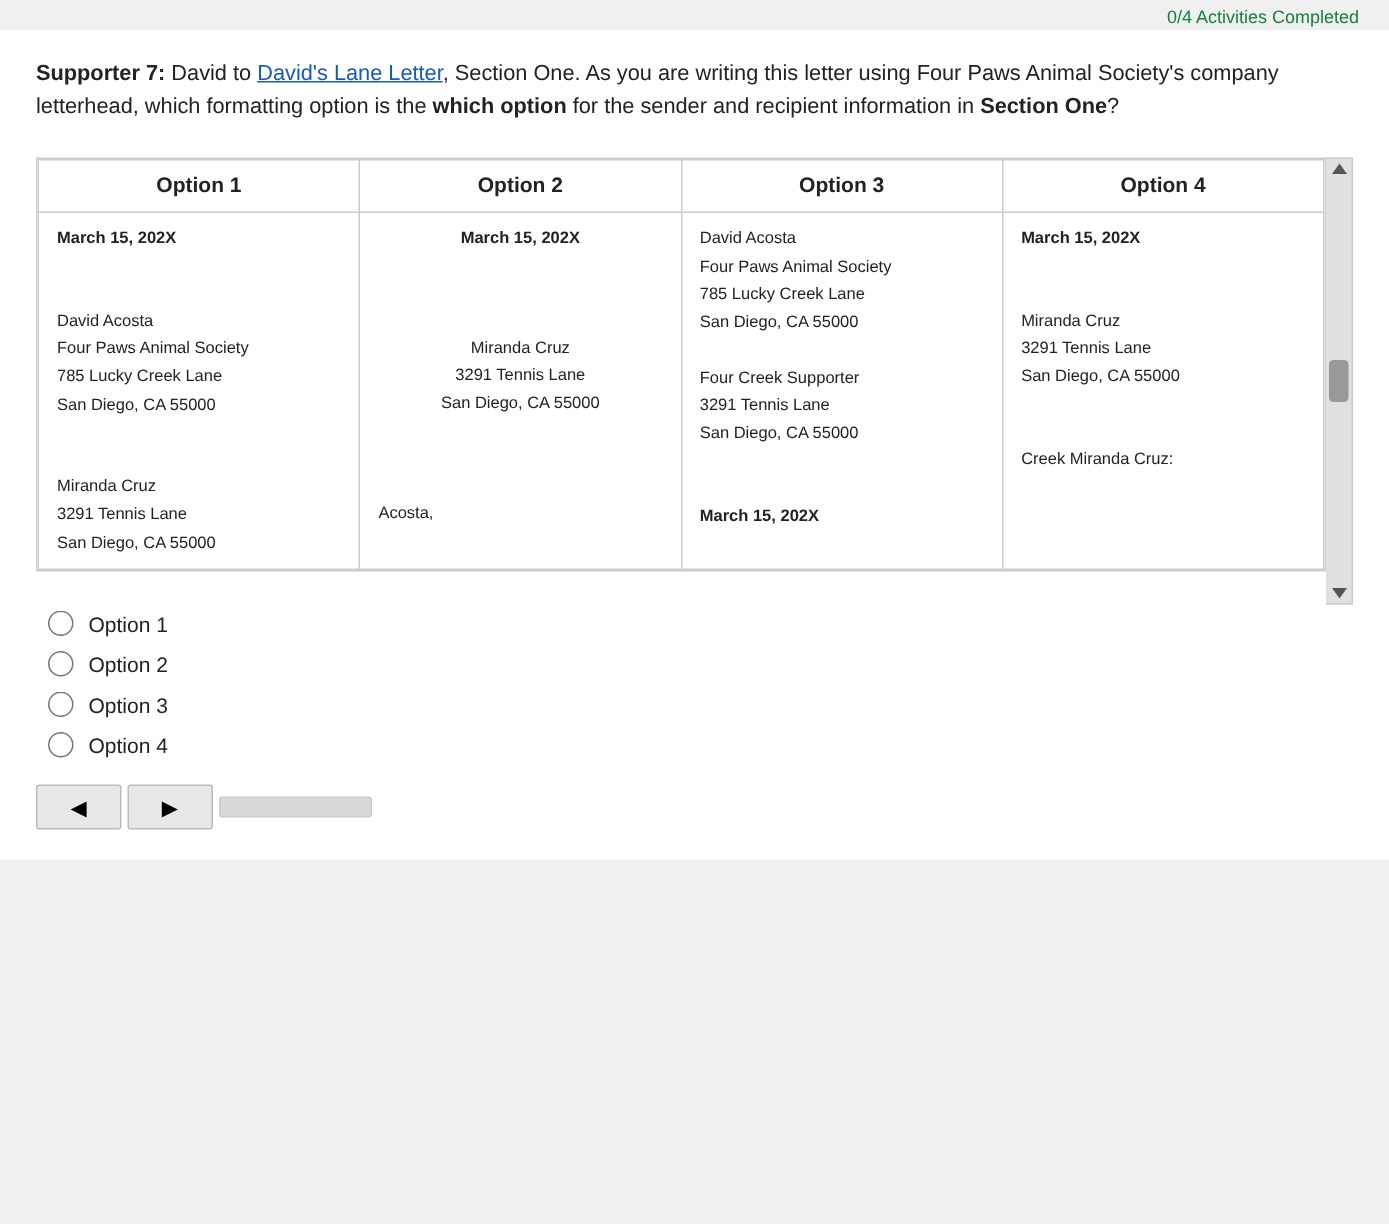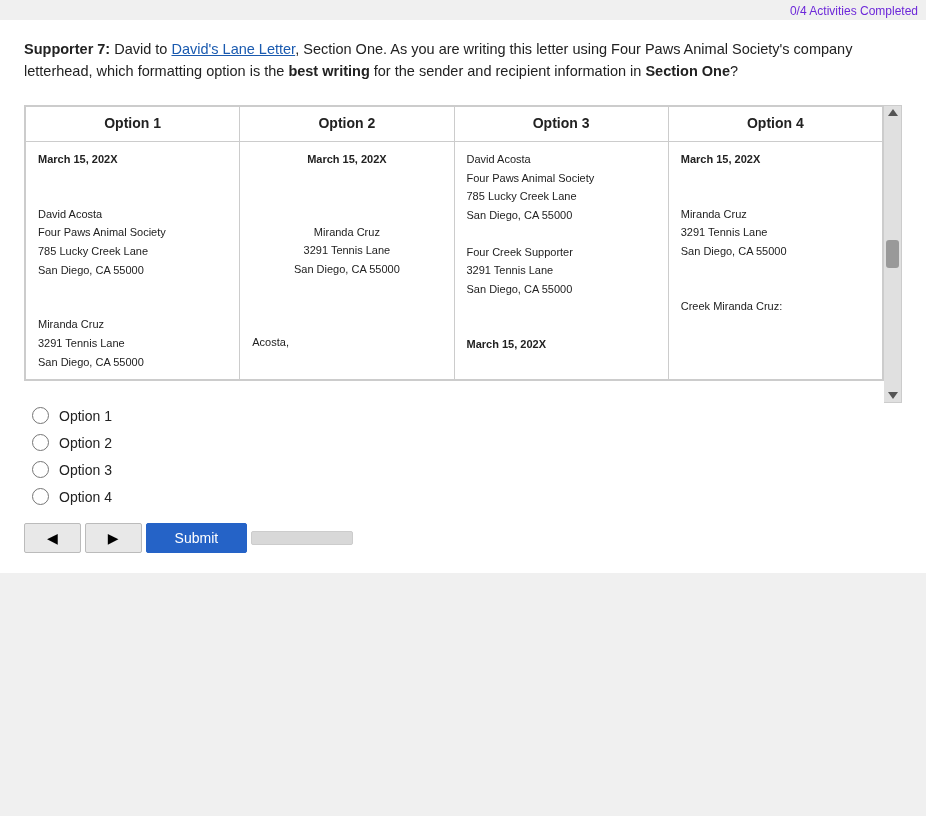--- a/index.html
+++ b/index.html
@@ -7,22 +7,22 @@
       font-family: Arial, sans-serif;
       font-size: 14px;
       background-color: #f0f0f0;
       color: #222;
       width: 926px;
       min-height: 816px;
     }
     .top-bar {
       text-align: right;
       font-size: 12px;
-      color: #6d28d9;
-      padding: 4px 8px 2px;
+      color: #15803d;
+      padding: 4px 20px 2px;
       background: #f0f0f0;
     }
     .main-content {
       background: #fff;
       margin: 0;
       padding: 18px 24px 20px;
     }
     .question-text {
       font-size: 14.5px;
       line-height: 1.55;
@@ -109,21 +109,21 @@
 </head>
 <body>
 
 <div class="top-bar">
   <span>0/4 Activities Completed</span>
 </div>
 
 <div class="main-content">
   <div class="question-text">
     <strong>Supporter 7:</strong>
-    <span>David to </span><a href="#">David's Lane Letter</a><span>, Section One. As you are writing this letter using Four Paws Animal Society's company letterhead, which formatting option is the </span><strong>best writing</strong><span> for the sender and recipient information in </span><strong>Section One</strong><span>?</span>
+    <span>David to </span><a href="#">David's Lane Letter</a><span>, Section One. As you are writing this letter using Four Paws Animal Society's company letterhead, which formatting option is the </span><strong>which option</strong><span> for the sender and recipient information in </span><strong>Section One</strong><span>?</span>
   </div>
 
   <div style="display:flex; align-items:stretch;">
     <div class="options-table-wrapper" style="flex:1;">
       <table class="options-table">
         <thead>
           <tr>
             <th class="col1">Option 1</th>
             <th class="col2">Option 2</th>
             <th class="col3">Option 3</th>
@@ -219,16 +219,15 @@
     </label>
     <label class="radio-option">
       <input type="radio" name="answer" value="option4" style="">
       <span>Option 4</span>
     </label>
   </div>
 
   <div class="bottom-nav">
     <button class="nav-btn" style="padding:6px 22px;">◀</button>
     <button class="nav-btn" style="padding:6px 22px;">▶</button>
-    <button class="nav-btn active">Submit</button>
     <div class="nav-btn-empty" style="border:1px solid #ccc; background:#d8d8d8; padding:6px 50px;"></div>
   </div>
 </div>
 
 </body></html>

